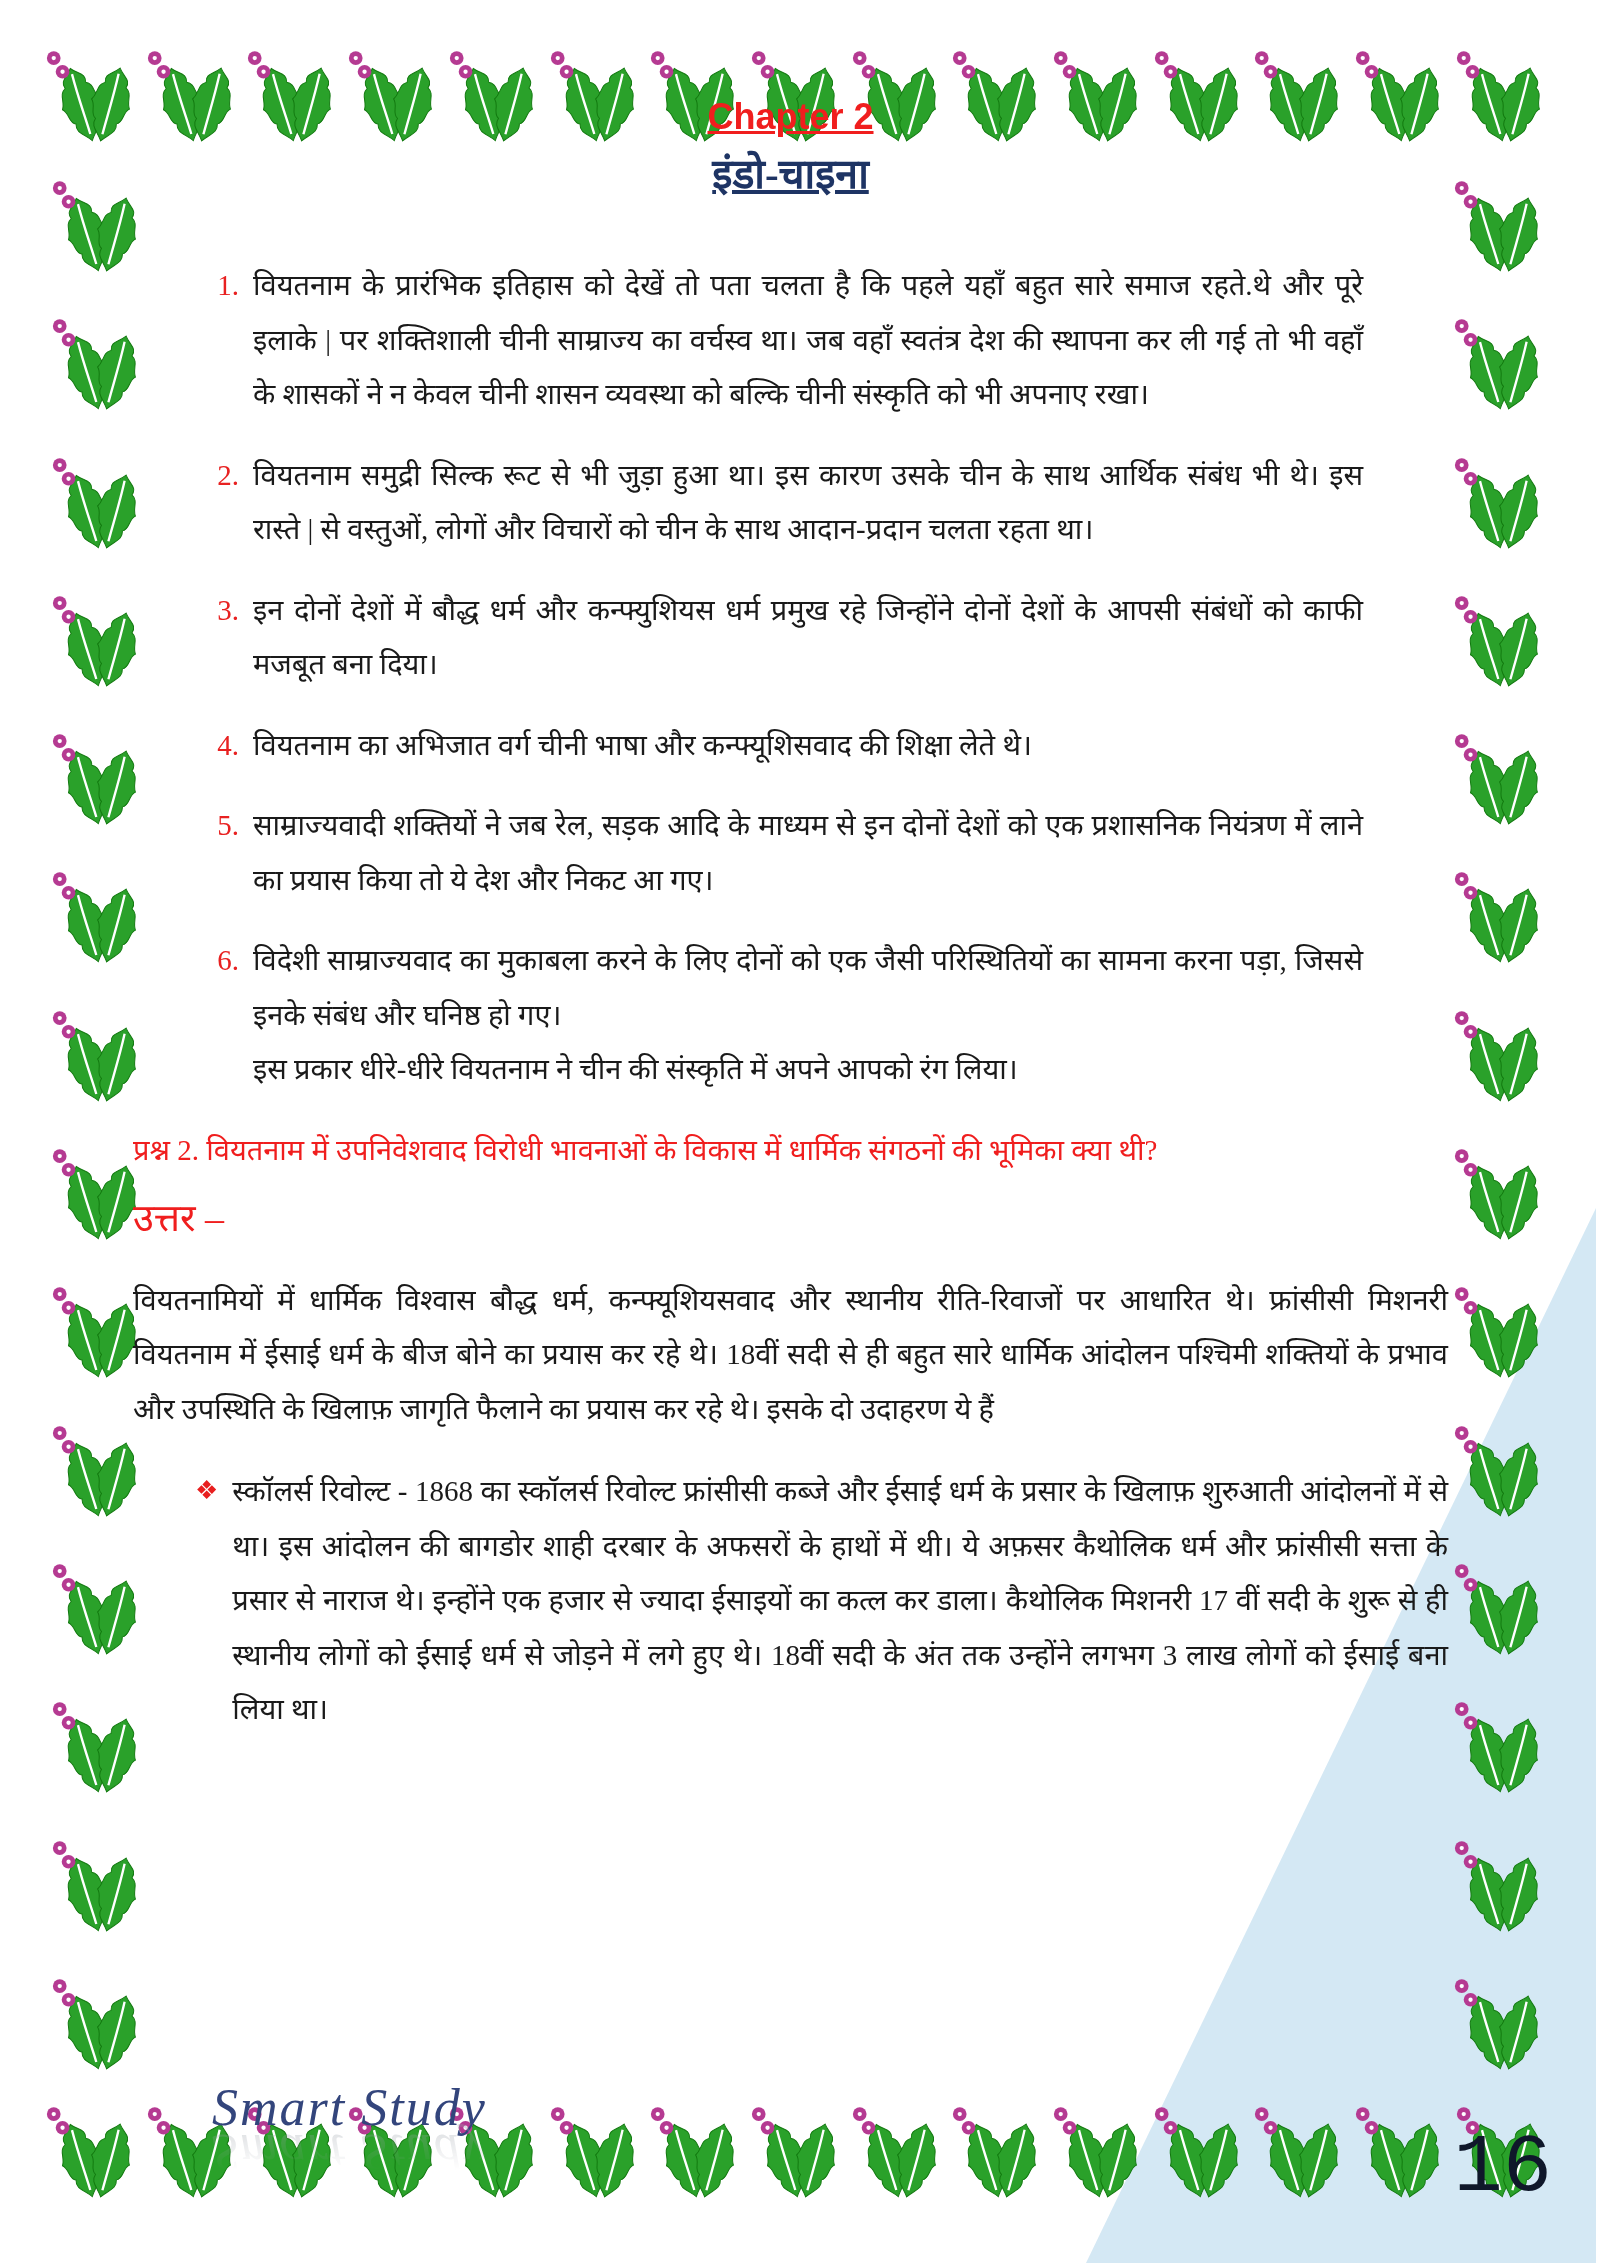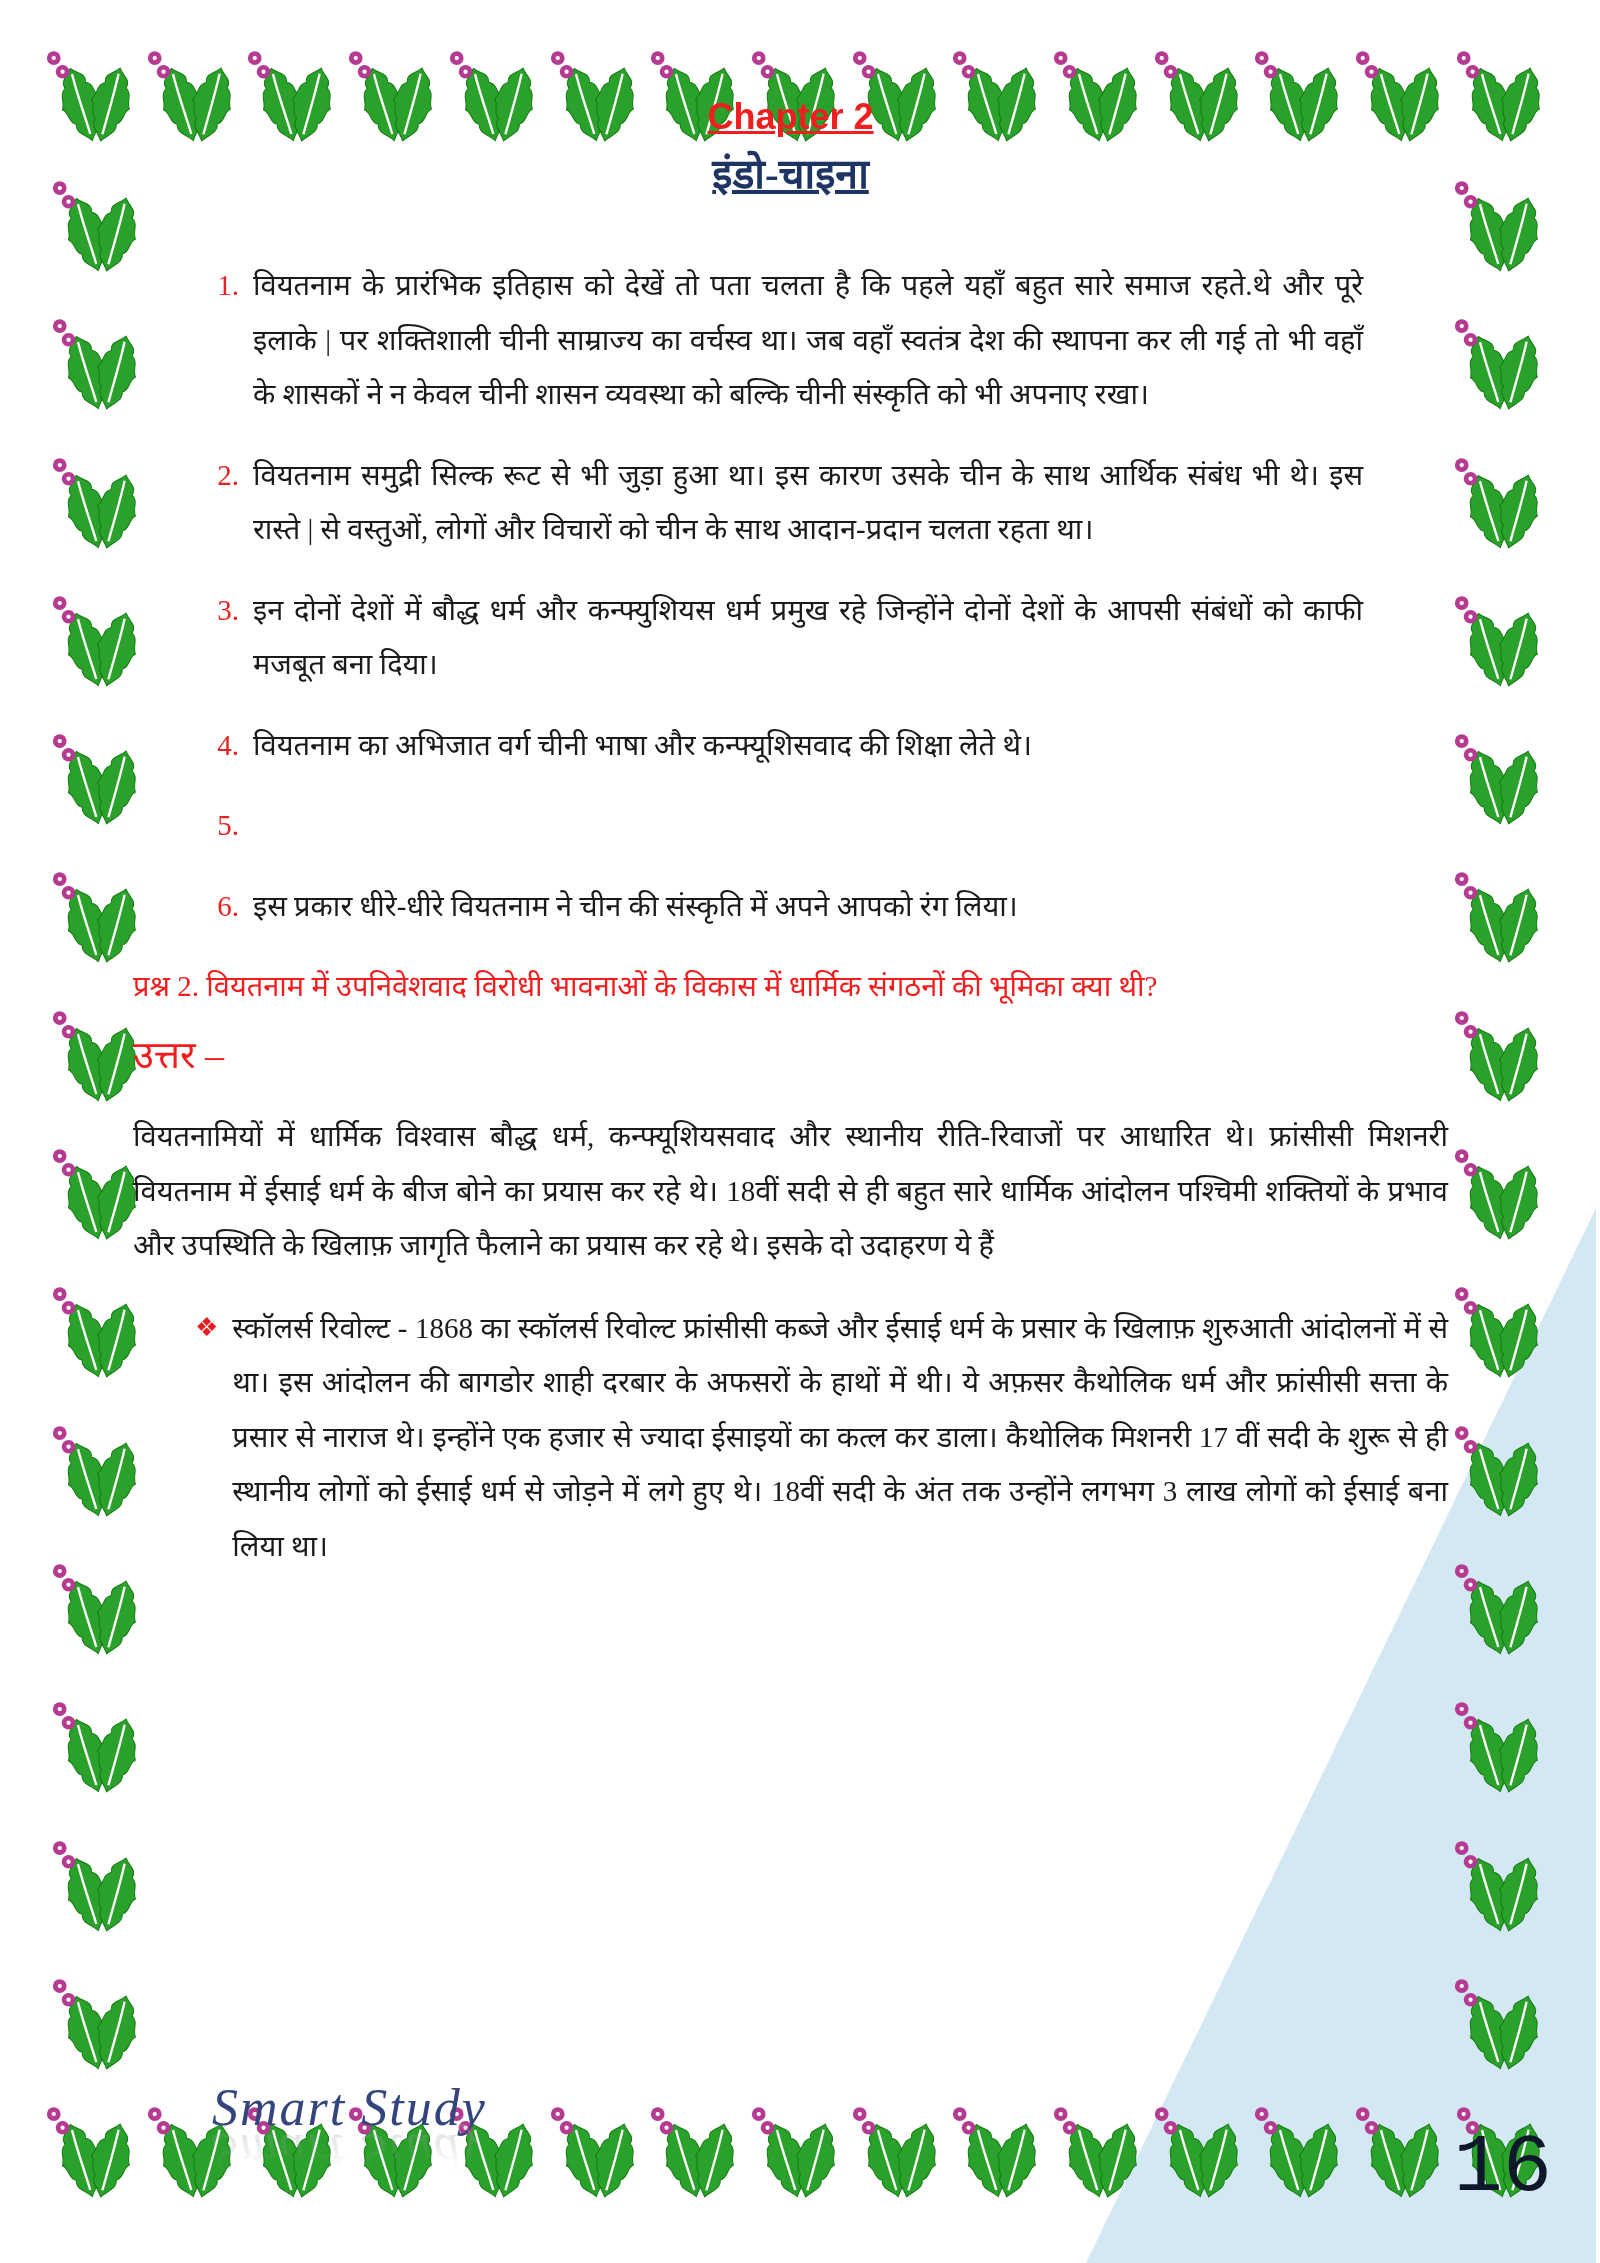--- a/index.html
+++ b/index.html
@@ -932,25 +932,29 @@
 
       <div class="li-row">
         <span class="li-num">4.</span>
         <div class="li-body">
             <div class="li-text">वियतनाम का अभिजात वर्ग चीनी भाषा और कन्फ्यूशिसवाद की शिक्षा लेते थे।</div>
           </div>
       </div>
 
       <div class="li-row">
         <span class="li-num">5.</span>
+        <div class="li-body">
+            <div class="li-text">साम्राज्यवादी शक्तियों ने जब रेल, सड़क आदि के माध्यम से इन दोनों देशों को एक प्रशासनिक नियंत्रण में लाने का प्रयास किया तो ये देश और निकट आ गए।</div>
+          </div>
       </div>
 
       <div class="li-row">
         <span class="li-num">6.</span>
         <div class="li-body">
+          <div class="li-text">विदेशी साम्राज्यवाद का मुकाबला करने के लिए दोनों को एक जैसी परिस्थितियों का सामना करना पड़ा, जिससे इनके संबंध और घनिष्ठ हो गए।</div>
           <div class="li-text">इस प्रकार धीरे-धीरे वियतनाम ने चीन की संस्कृति में अपने आपको रंग लिया।</div>
         </div>
       </div>
 
     </div>
 
     <div class="question">प्रश्न 2. वियतनाम में उपनिवेशवाद विरोधी भावनाओं के विकास में धार्मिक संगठनों की भूमिका क्या थी?</div>
     <div class="answer-label">उत्तर –</div>
     <div class="answer-para">वियतनामियों में धार्मिक विश्वास बौद्ध धर्म, कन्फ्यूशियसवाद और स्थानीय रीति-रिवाजों पर आधारित थे। फ्रांसीसी मिशनरी वियतनाम में ईसाई धर्म के बीज बोने का प्रयास कर रहे थे। 18वीं सदी से ही बहुत सारे धार्मिक आंदोलन पश्चिमी शक्तियों के प्रभाव और उपस्थिति के खिलाफ़ जागृति फैलाने का प्रयास कर रहे थे। इसके दो उदाहरण ये हैं</div>
 

